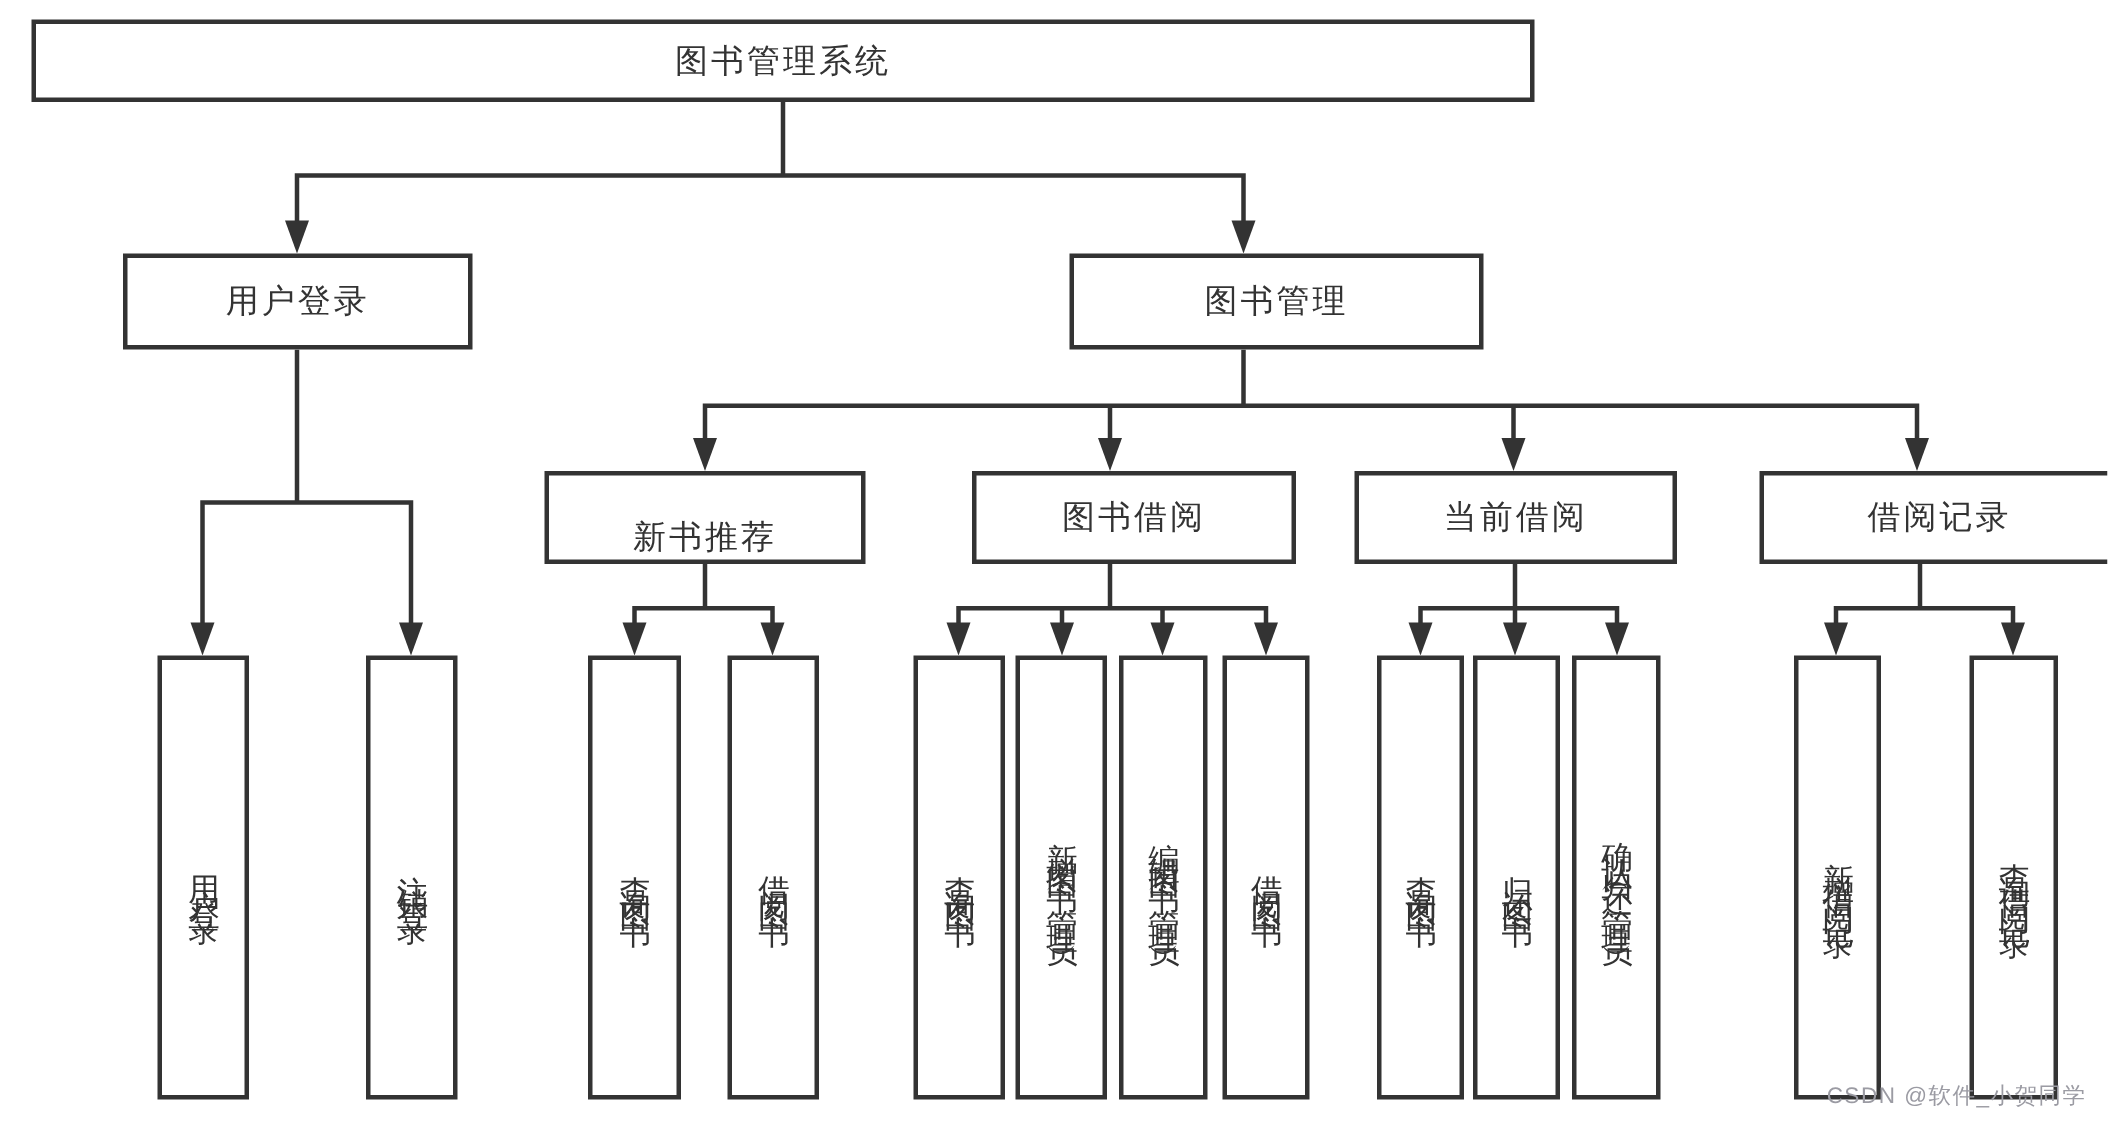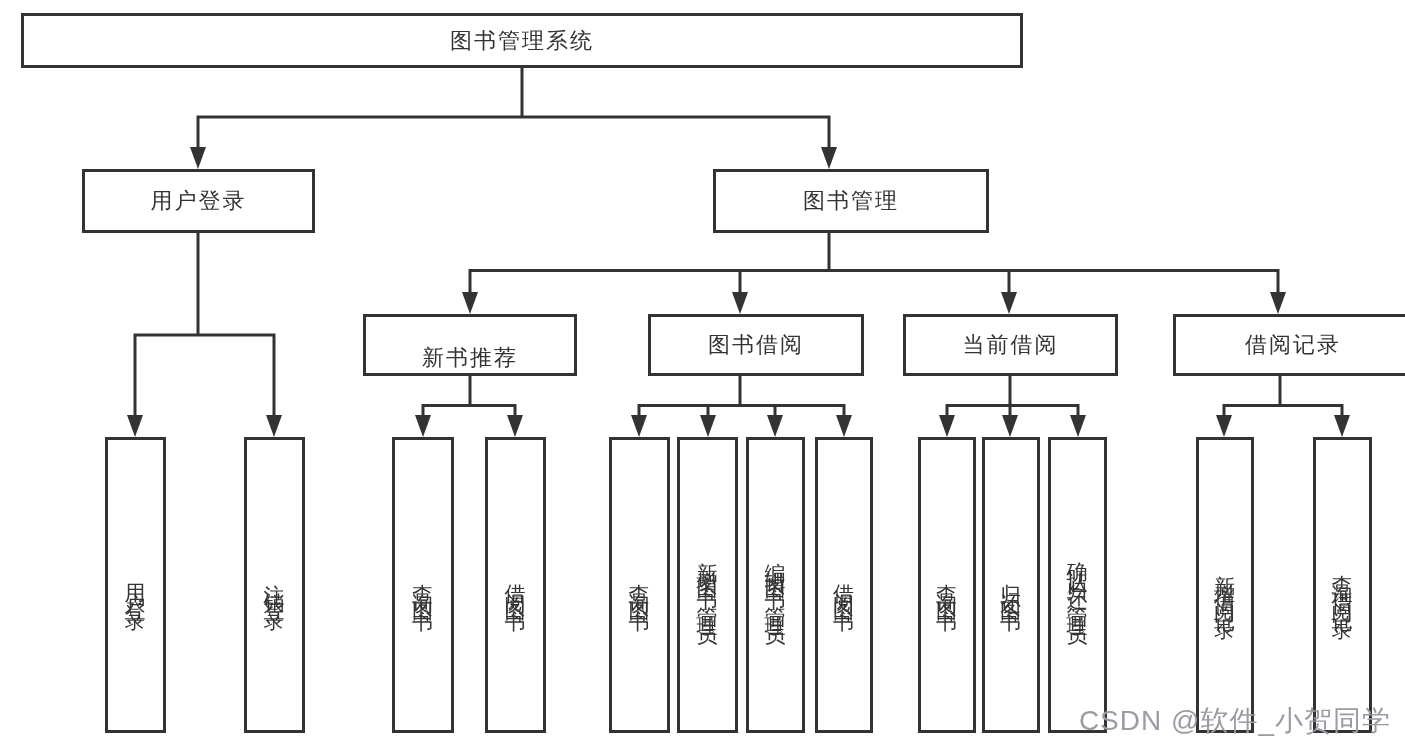--- a/index.html
+++ b/index.html
@@ -67,21 +67,21 @@
   .leaf-8  { left: 815px;  width: 58px; }
   .leaf-9  { left: 918px;  width: 58px; }
   .leaf-10 { left: 982px;  width: 58px; }
   .leaf-11 { left: 1048px; width: 59px; }
   .leaf-12 { left: 1196px; width: 58px; }
   .leaf-13 { left: 1313px; width: 59px; }
   .watermark {
     position: absolute;
     right: 14px;
     bottom: 7px;
-    font-size: 28px;
+    font-size: 15px;
     color: #9b9ba3;
     letter-spacing: 1px;
     white-space: nowrap;
   }
 </style>
 </head>
 <body>
 
 <div class="canvas">
 

